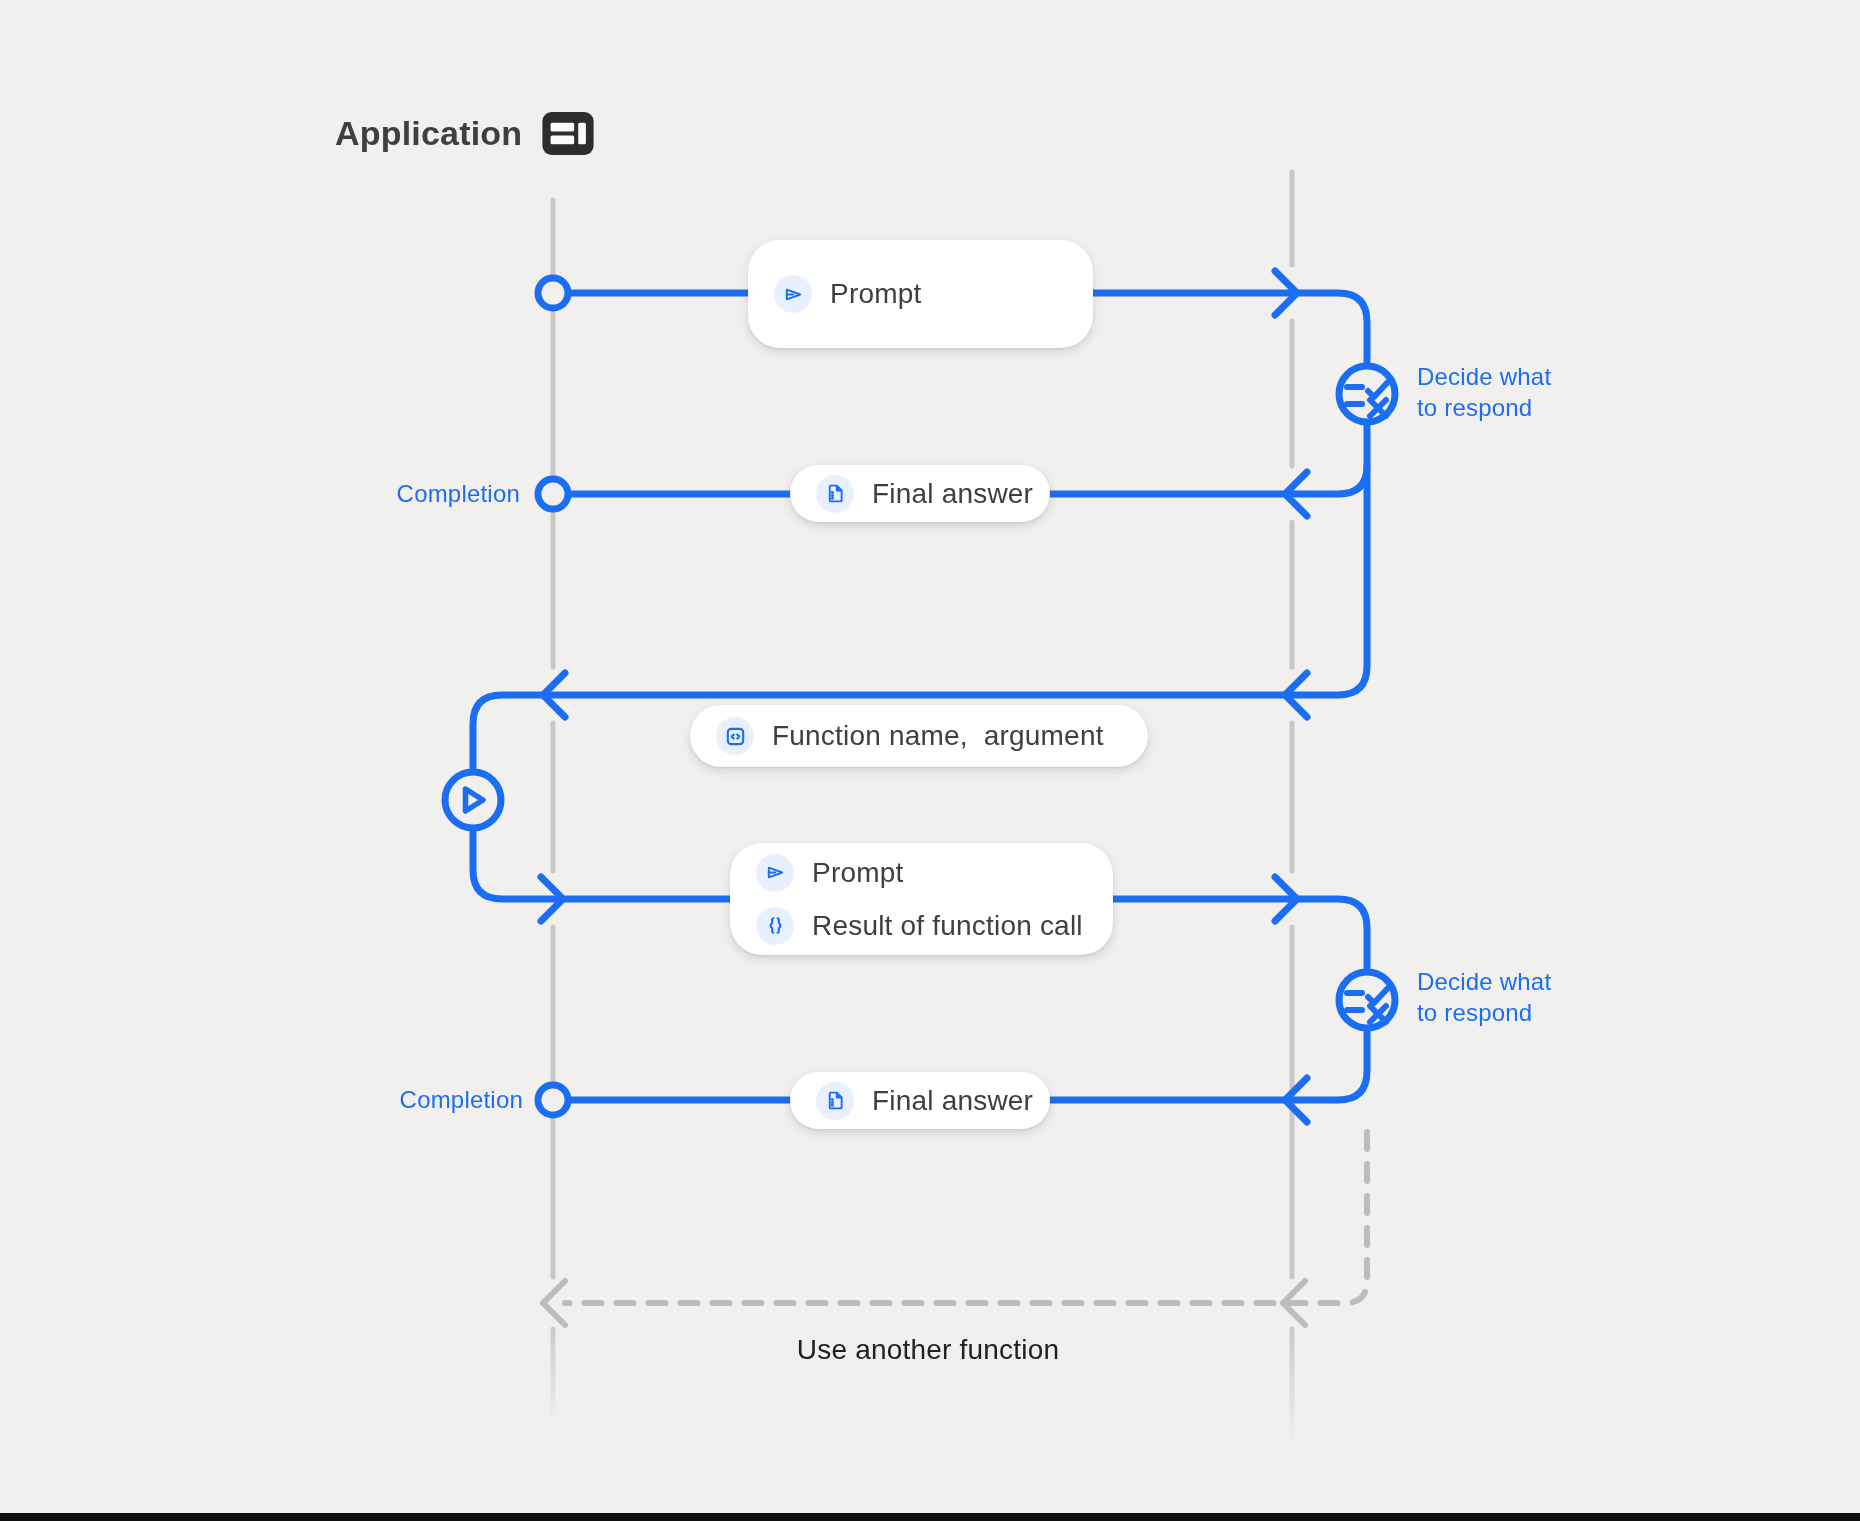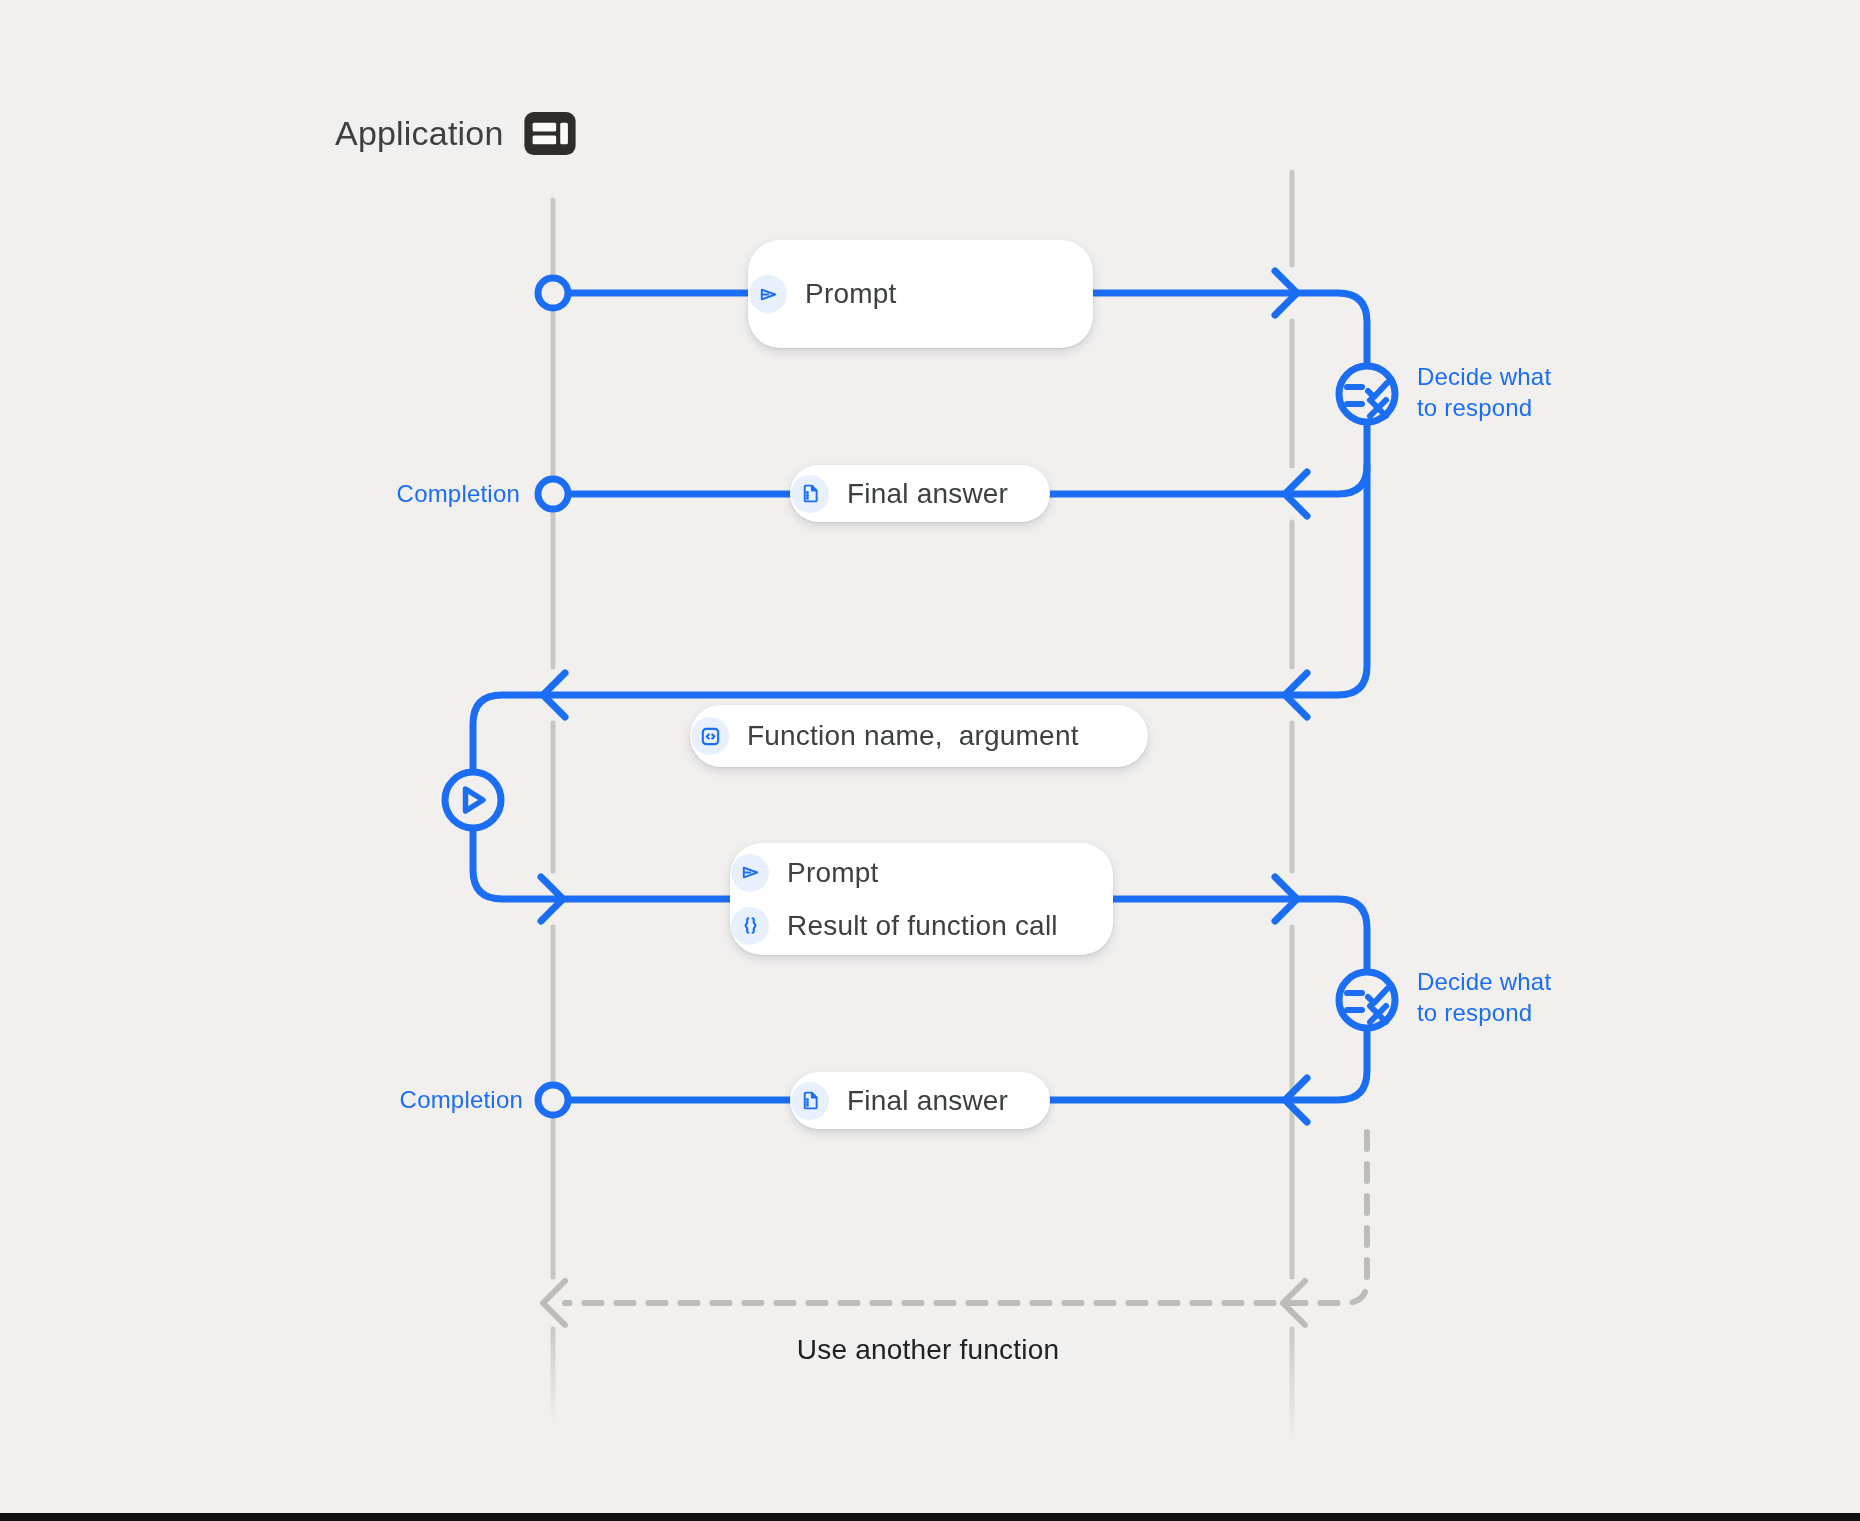--- a/index.html
+++ b/index.html
@@ -2,28 +2,28 @@
 <html><head>
 <meta charset="utf-8">
 <style>
   html,body{margin:0;padding:0;background:#f2f0ee;}
   .stage{position:relative;width:1860px;height:1521px;background:#f2f0ee;overflow:hidden;
          font-family:"Liberation Sans", sans-serif;}
   svg.wires{position:absolute;left:0;top:0;}
 
   
   .actor{position:absolute;display:flex;align-items:center;color:#3c4043;
-         font-size:34px;font-weight:400;letter-spacing:.2px;}
+         font-size:34px;font-weight:700;letter-spacing:.2px;}
   .actor-app{left:335px;top:112px;gap:20px;}
   .actor-gem{left:1257px;top:106px;gap:22px;}
 
   
   .card{position:absolute;background:#ffffff;border-radius:30px;
         box-shadow:0 4px 10px rgba(60,64,67,.16),0 1px 2px rgba(60,64,67,.10);
-        display:flex;flex-direction:column;justify-content:center;padding-left:1px;box-sizing:border-box;}
+        display:flex;flex-direction:column;justify-content:center;padding-left:26px;box-sizing:border-box;}
   .card .row{display:flex;align-items:center;gap:18px;}
   .card .icon-chip{width:38px;height:38px;border-radius:50%;background:#e8f0fe;flex:0 0 auto;
         display:flex;align-items:center;justify-content:center;}
   .card .lbl{color:#3c4043;font-size:28px;font-weight:400;letter-spacing:.2px;white-space:pre;}
   .card1{left:748px;top:240px;width:345px;height:108px;gap:14px;border-radius:32px;}
   .card2{left:790px;top:465px;width:260px;height:57px;border-radius:29px;}
   .card3{left:690px;top:705px;width:458px;height:62px;border-radius:31px;}
   .card4{left:730px;top:843px;width:383px;height:112px;gap:15px;border-radius:32px;}
   .card5{left:790px;top:1072px;width:260px;height:57px;border-radius:29px;}
 

